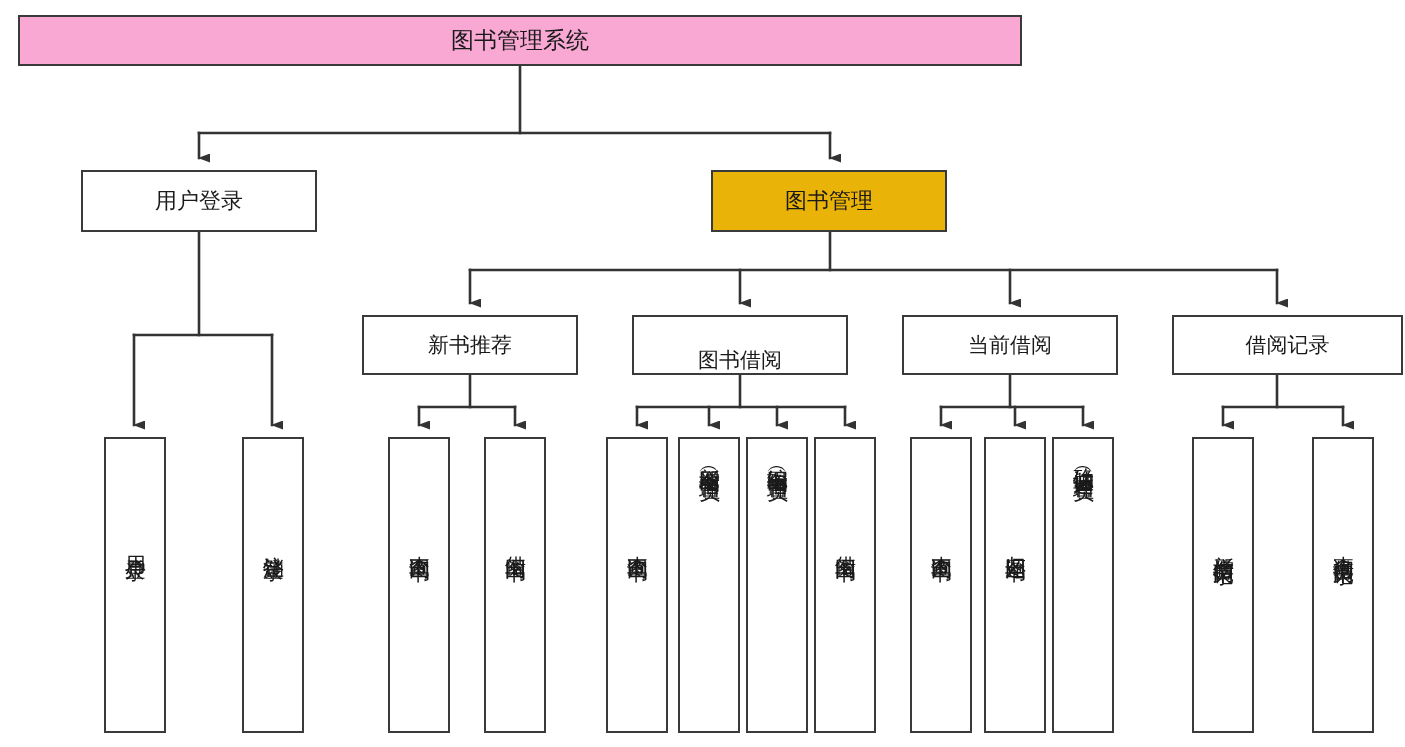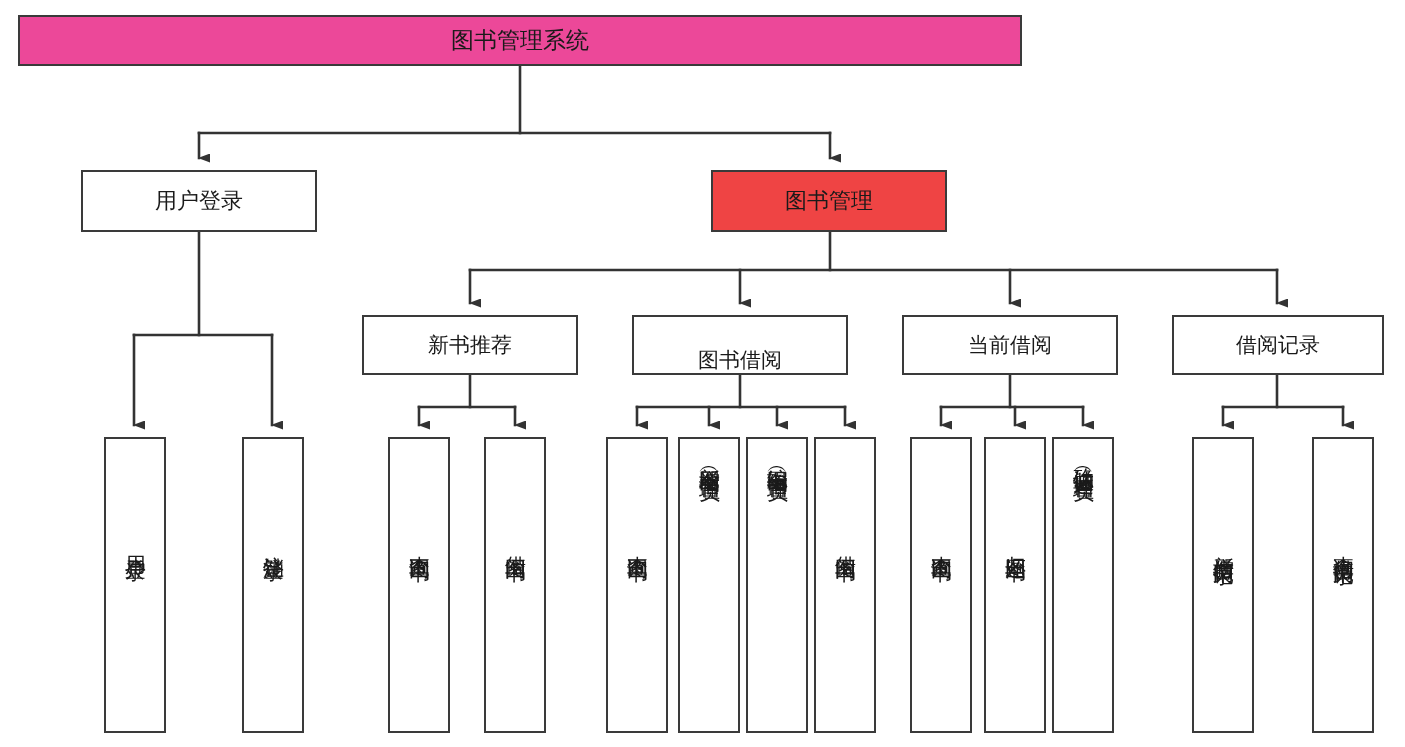--- a/index.html
+++ b/index.html
@@ -126,41 +126,41 @@
       <path d="M 1015 407 L 1015 425" marker-end="url(#arrowhead)"></path>
       <path d="M 1083 407 L 1083 425" marker-end="url(#arrowhead)"></path>
 
       <path d="M 1277 375 L 1277 407"></path>
       <path d="M 1223 407 L 1343 407"></path>
       <path d="M 1223 407 L 1223 425" marker-end="url(#arrowhead)"></path>
       <path d="M 1343 407 L 1343 425" marker-end="url(#arrowhead)"></path>
     </g>
   </svg>
 
-  <div class="node node-root" style="left: 18px; top: 15px; width: 1004px; height: 51px; border-color: rgb(58, 58, 58); background: #ec4899;">
+  <div class="node node-root" style="left: 18px; top: 15px; width: 1004px; height: 51px; border-color: rgb(58, 58, 58); background: #f9a8d4;">
     <span class="node-label" style="color: rgb(26, 26, 26);">图书管理系统</span>
   </div>
 
   <div class="node node-branch" style="left: 81px; top: 170px; width: 236px; height: 62px; border-color: rgb(58, 58, 58); background: rgb(255, 255, 255);">
     <span class="node-label" style="color: rgb(26, 26, 26);">用户登录</span>
   </div>
-  <div class="node node-branch" style="left: 711px; top: 170px; width: 236px; height: 62px; border-color: rgb(58, 58, 58); background: #ef4444;">
+  <div class="node node-branch" style="left: 711px; top: 170px; width: 236px; height: 62px; border-color: rgb(58, 58, 58); background: #eab308;">
     <span class="node-label" style="color: rgb(26, 26, 26);">图书管理</span>
   </div>
 
   <div class="node node-group" style="left: 362px; top: 315px; width: 216px; height: 60px; border-color: rgb(58, 58, 58); background: rgb(255, 255, 255);">
     <span class="node-label" style="color: rgb(26, 26, 26); text-align: center;">新书推荐</span>
   </div>
   <div class="node node-group" style="left: 632px; top: 315px; width: 216px; height: 60px; border-color: rgb(58, 58, 58); background: rgb(255, 255, 255); align-items: flex-end;">
     <span class="node-label" style="color: rgb(26, 26, 26);">图书借阅</span>
   </div>
   <div class="node node-group" style="left: 902px; top: 315px; width: 216px; height: 60px; border-color: rgb(58, 58, 58); background: rgb(255, 255, 255);">
     <span class="node-label" style="color: rgb(26, 26, 26);">当前借阅</span>
   </div>
-  <div class="node node-group" style="left: 1172px; top: 315px; width: 212px; height: 60px; border-color: rgb(58, 58, 58); background: rgb(255, 255, 255);">
+  <div class="node node-group" style="left: 1172px; top: 315px; width: 231px; height: 60px; border-color: rgb(58, 58, 58); background: rgb(255, 255, 255);">
     <span class="node-label" style="color: rgb(26, 26, 26);">借阅记录</span>
   </div>
 
   <div class="node node-leaf leaf-mid" style="left: 104px; top: 437px; width: 62px; height: 296px; border-color: rgb(58, 58, 58); background: rgb(255, 255, 255);">
     <span class="node-label" style="color: rgb(26, 26, 26);">用户登录</span>
   </div>
   <div class="node node-leaf leaf-mid" style="left: 242px; top: 437px; width: 62px; height: 296px; border-color: rgb(58, 58, 58); background: rgb(255, 255, 255);">
     <span class="node-label" style="color: rgb(26, 26, 26);">注销登录</span>
   </div>
   <div class="node node-leaf leaf-mid" style="left: 388px; top: 437px; width: 62px; height: 296px; border-color: rgb(58, 58, 58); background: rgb(255, 255, 255);">

